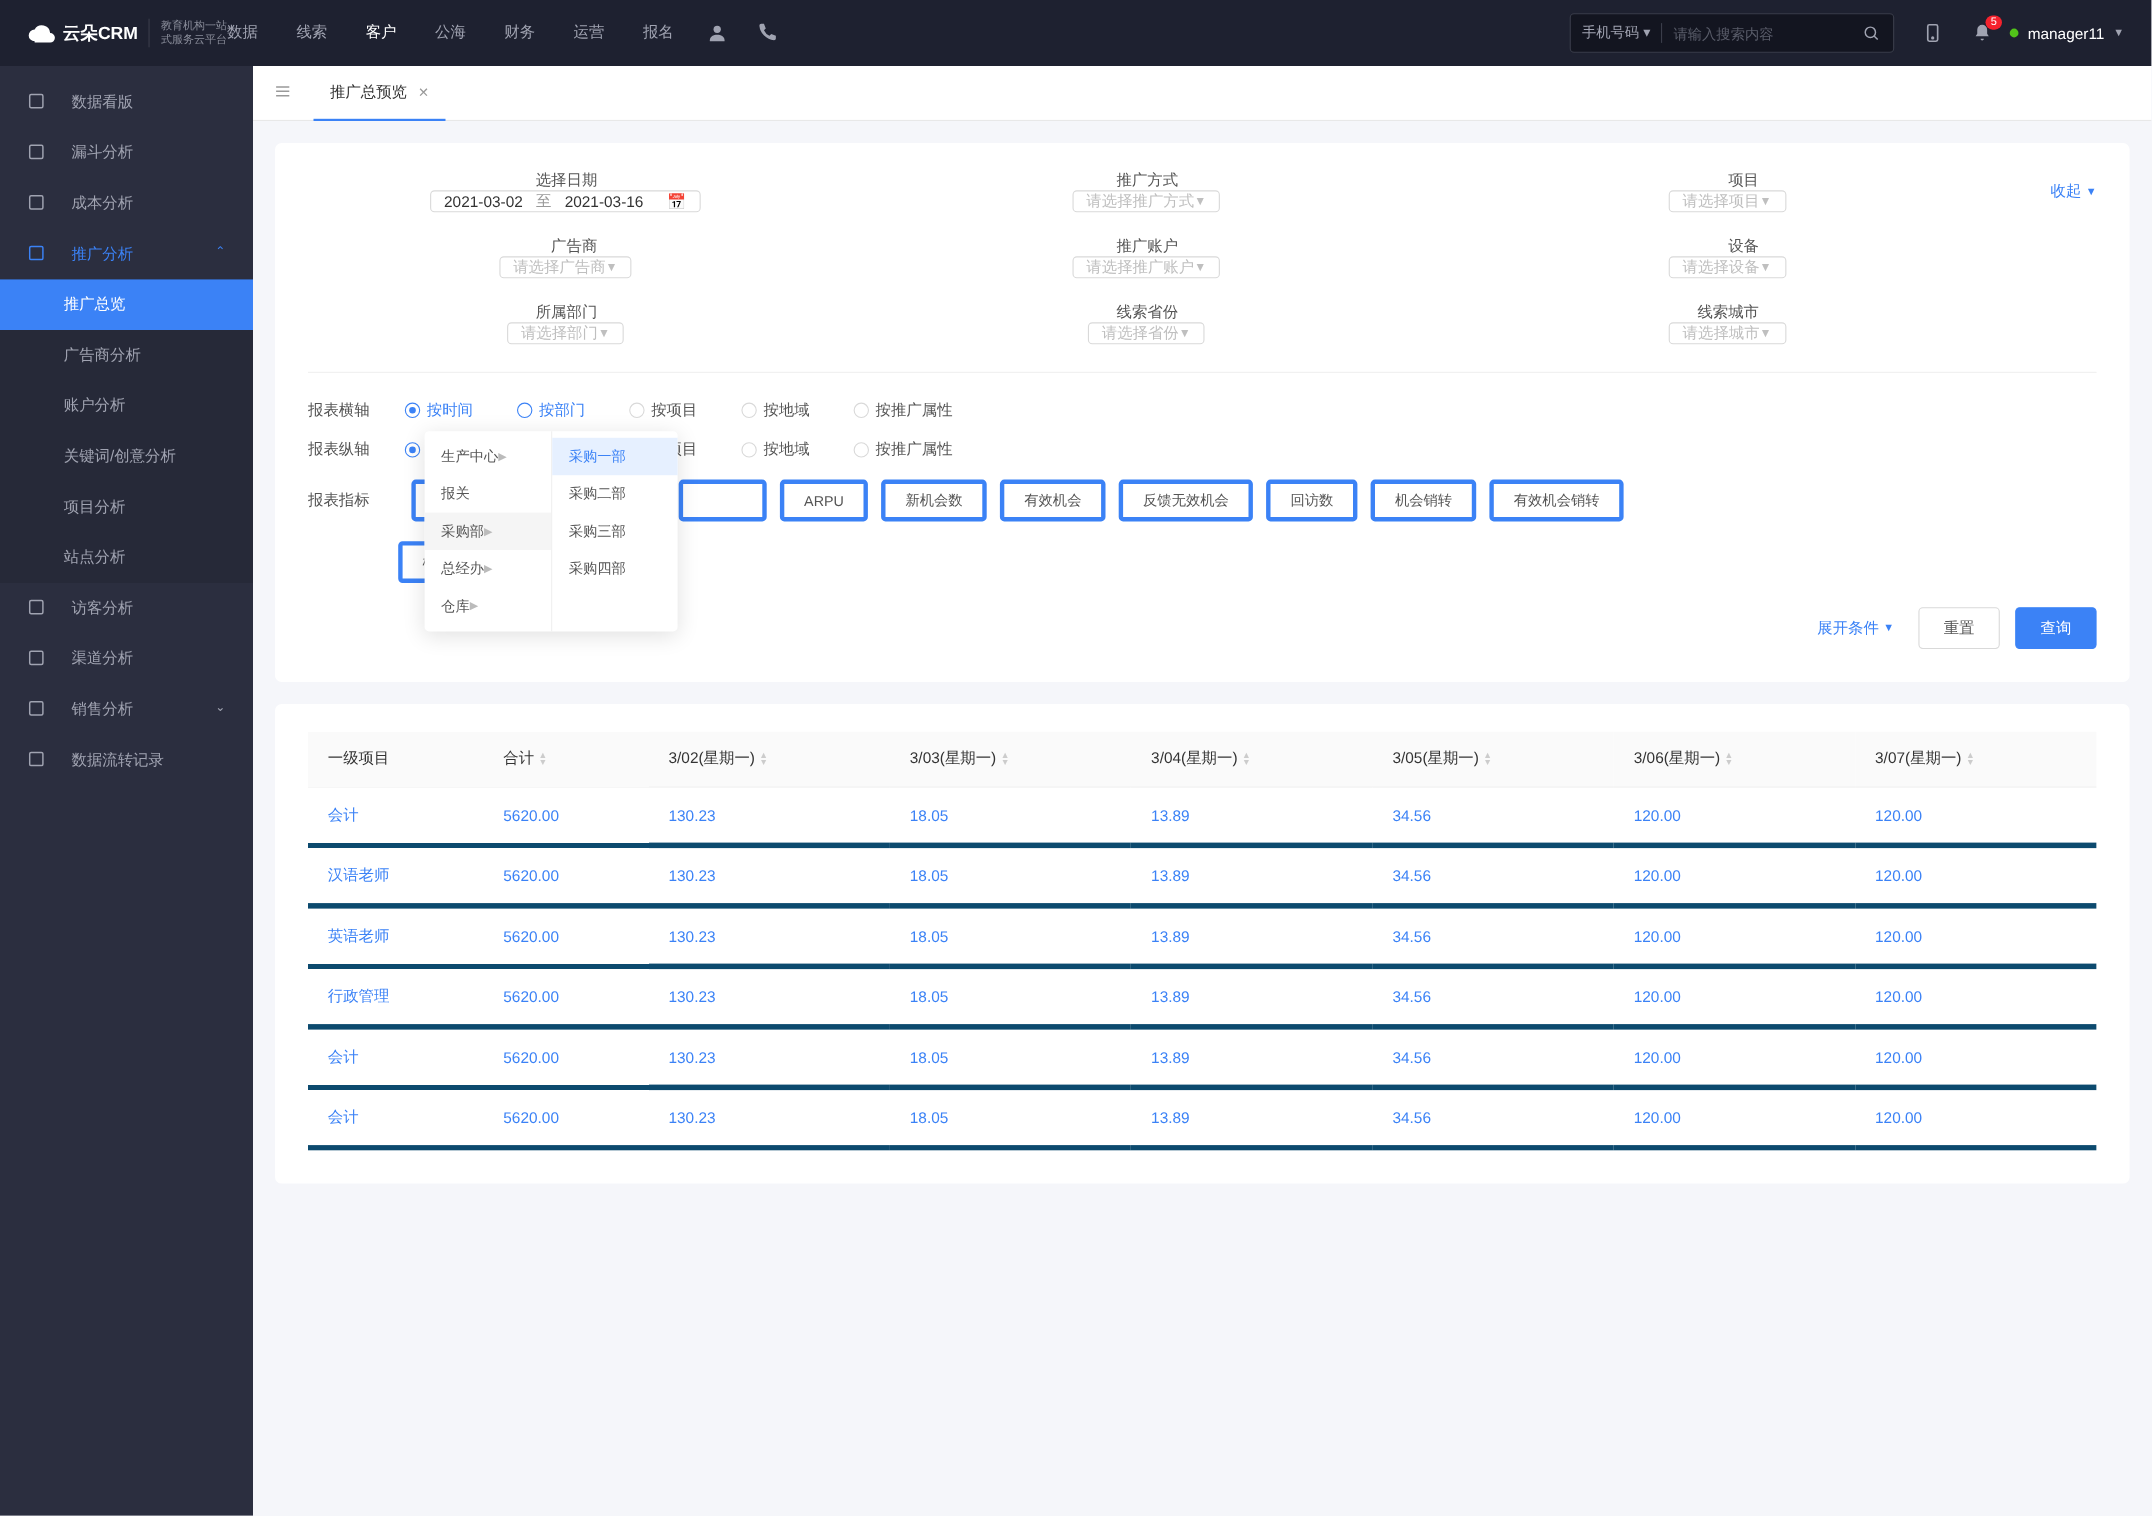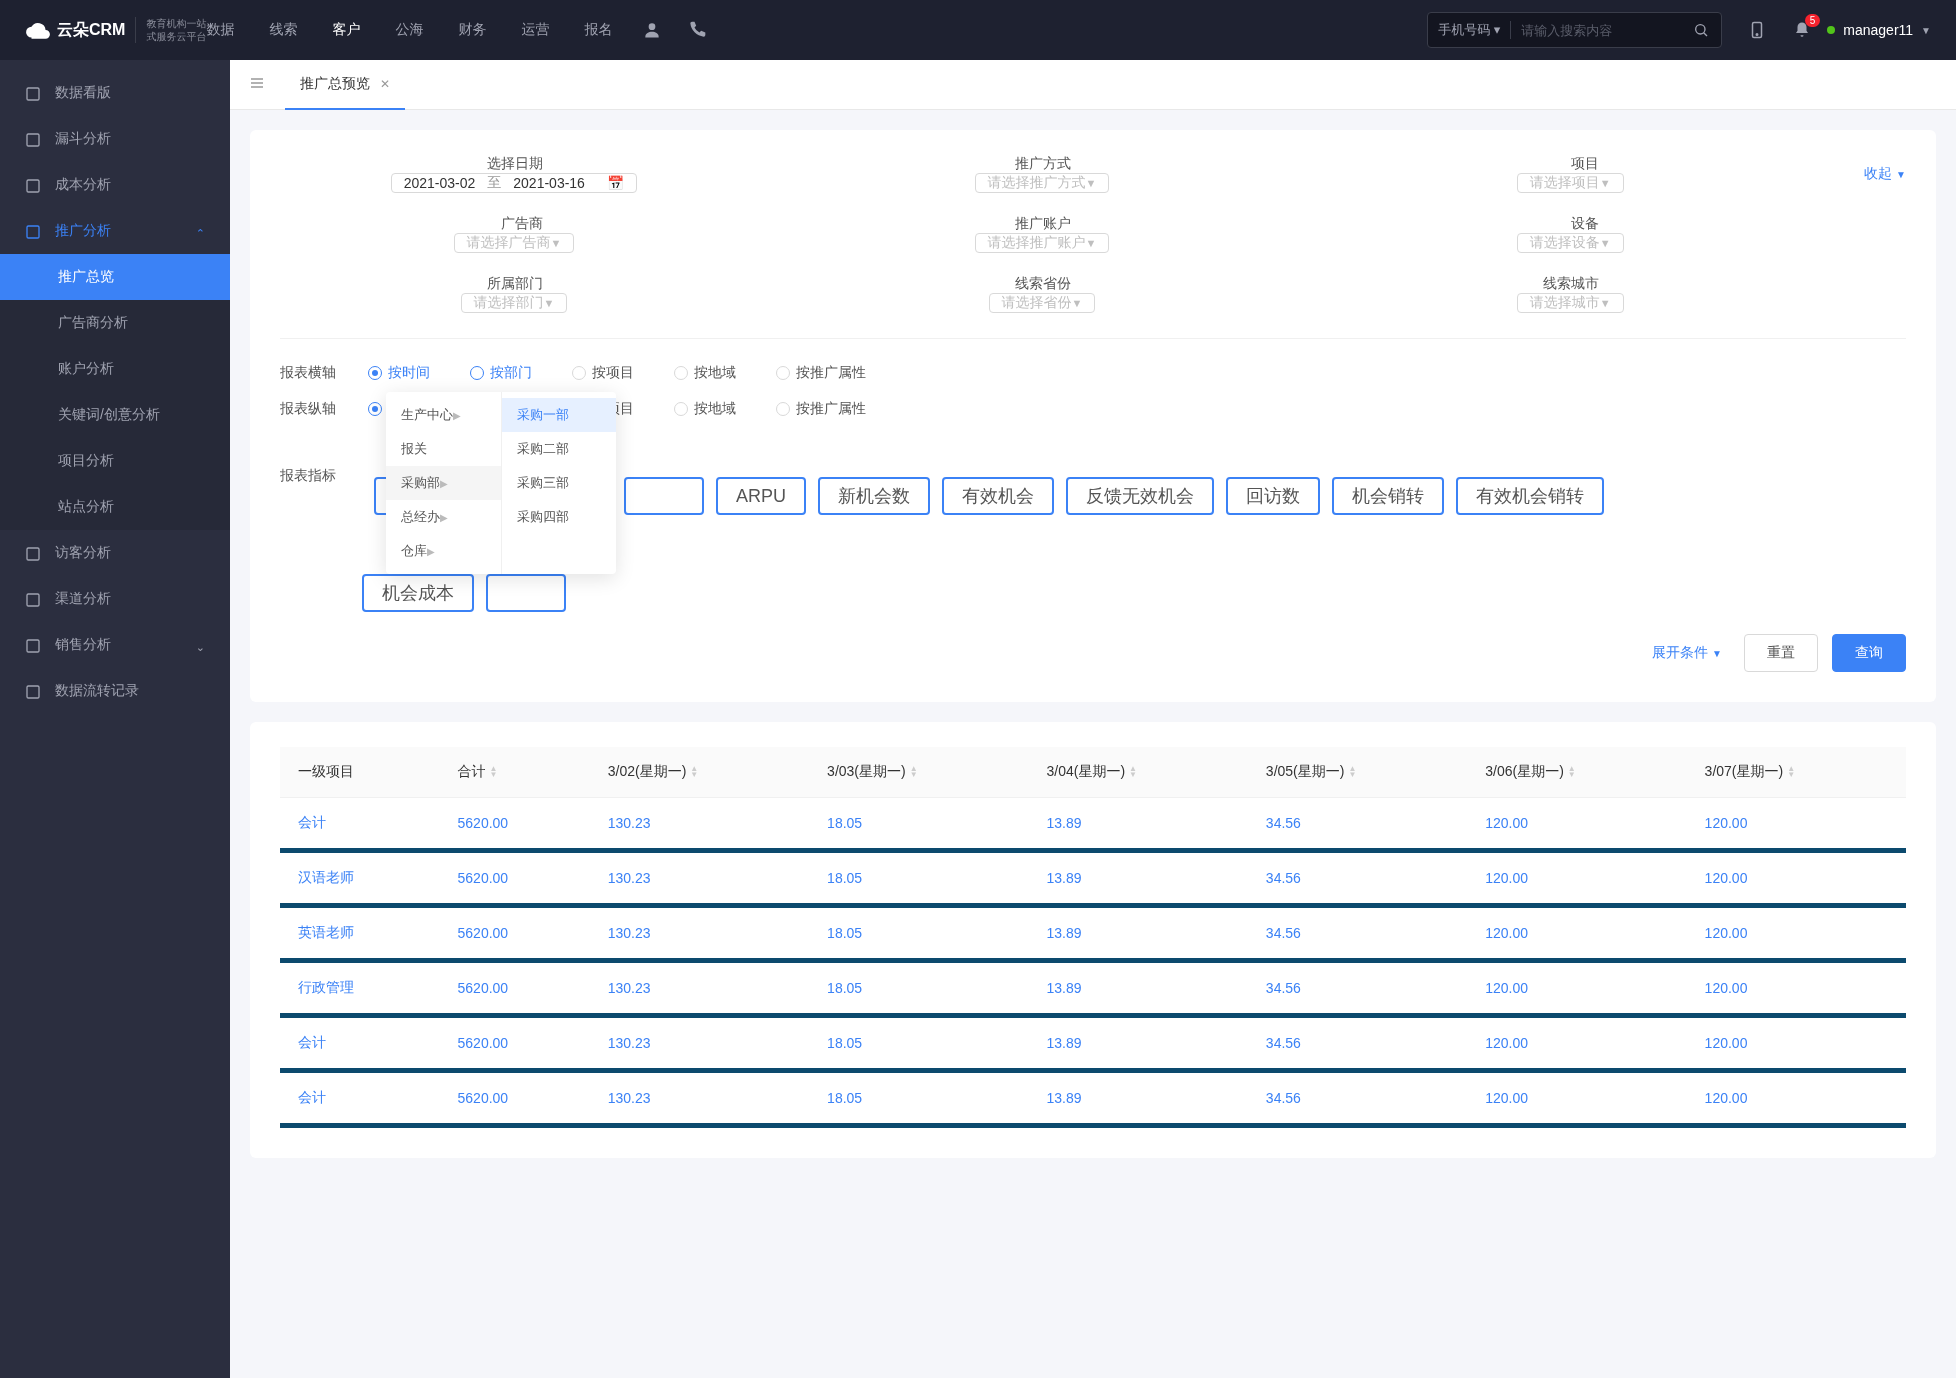--- a/index.html
+++ b/index.html
@@ -21,21 +21,21 @@
     .search-input { background: transparent; border: none; color: #fff; padding: 0 10px; width: 180px; font-size: 13px; outline: none; }
     .search-input::placeholder { color: #5a5d6a; }
     .bell-wrap { position: relative; }
     .badge { position: absolute; top: -6px; right: -8px; background: #f5222d; color: #fff; font-size: 10px; border-radius: 8px; padding: 1px 5px; }
     .user-area { display: flex; align-items: center; gap: 8px; margin-left: 15px; color: #fff; }
     .status-dot { width: 8px; height: 8px; background: #52c41a; border-radius: 50%; }
 
     
     .layout { display: flex; }
     .sidebar { width: 230px; background: #2b2e3f; min-height: calc(100vh - 60px); padding-top: 10px; }
-    .side-item { display: flex; align-items: flex-end; padding: 14px 25px; color: #a0a3b1; cursor: pointer; gap: 14px; font-size: 14px; }
+    .side-item { display: flex; align-items: flex-start; padding: 14px 25px; color: #a0a3b1; cursor: pointer; gap: 24px; font-size: 14px; }
     .side-item.parent.open { color: #3b82f6; }
     .side-item .chev { margin-left: auto; font-size: 11px; }
     .side-sub { background: #262938; }
     .side-sub .side-item { padding-left: 58px; }
     .side-item.active { background: #3b82f6; color: #fff; }
     .side-icon { width: 16px; height: 16px; display: inline-flex; align-items: center; justify-content: center; }
 
     
     .content { flex: 1; background: #f5f6fa; }
     .tabs-bar { background: #fff; height: 50px; display: flex; align-items: center; padding: 0 15px; border-bottom: 1px solid #e8e8e8; gap: 8px; }
@@ -73,21 +73,21 @@
     .cascader { position: absolute; top: 28px; left: 106px; display: flex; background: #fff; box-shadow: 0 4px 20px rgba(0,0,0,0.12); border-radius: 4px; z-index: 100; }
     .cascader-col { min-width: 115px; padding: 6px 0; }
     .cascader-col + .cascader-col { border-left: 1px solid #f0f0f0; }
     .cascader-item { padding: 8px 15px; display: flex; align-items: center; justify-content: flex-start; cursor: pointer; font-size: 13px; color: #555; }
     .cascader-item.hover { background: #f5f5f5; }
     .cascader-item.active { background: #e6f0ff; color: #3b82f6; }
     .cascader-item .arr { color: #bbb; font-size: 10px; }
 
     
     .tag-row { display: flex; flex-wrap: wrap; gap: 12px; align-items: center; margin-bottom: 18px; }
-    .tag-btn { height: 38px; padding: 0 18px; border: 2px solid #3b82f6; border-radius: 4px; background: #fff; display: flex; align-items: center; color: #555; cursor: pointer; font-size: 18px; margin-top: 41px; }
+    .tag-btn { height: 38px; padding: 0 18px; border: 4px solid #3b82f6; border-radius: 4px; background: #fff; display: flex; align-items: center; color: #555; cursor: pointer; font-size: 13px; }
     .tag-btn.selected { border-color: #3b82f6; color: #3b82f6; }
 
     
     .panel-footer { display: flex; justify-content: flex-end; align-items: center; gap: 14px; margin-top: 22px; }
     .link-expand { color: #3b82f6; cursor: pointer; display: flex; align-items: center; gap: 4px; margin-right: 8px; }
     .btn { height: 38px; padding: 0 22px; border-radius: 4px; cursor: pointer; display: flex; align-items: center; border: 1px solid #d9d9d9; background: #fff; color: #555; }
     .btn.primary { background: #3b82f6; border-color: #3b82f6; color: #fff; }
     .btn.small-primary { background: #3b82f6; border-color: #3b82f6; color: #fff; height: 36px; padding: 0 16px; }
 
     

